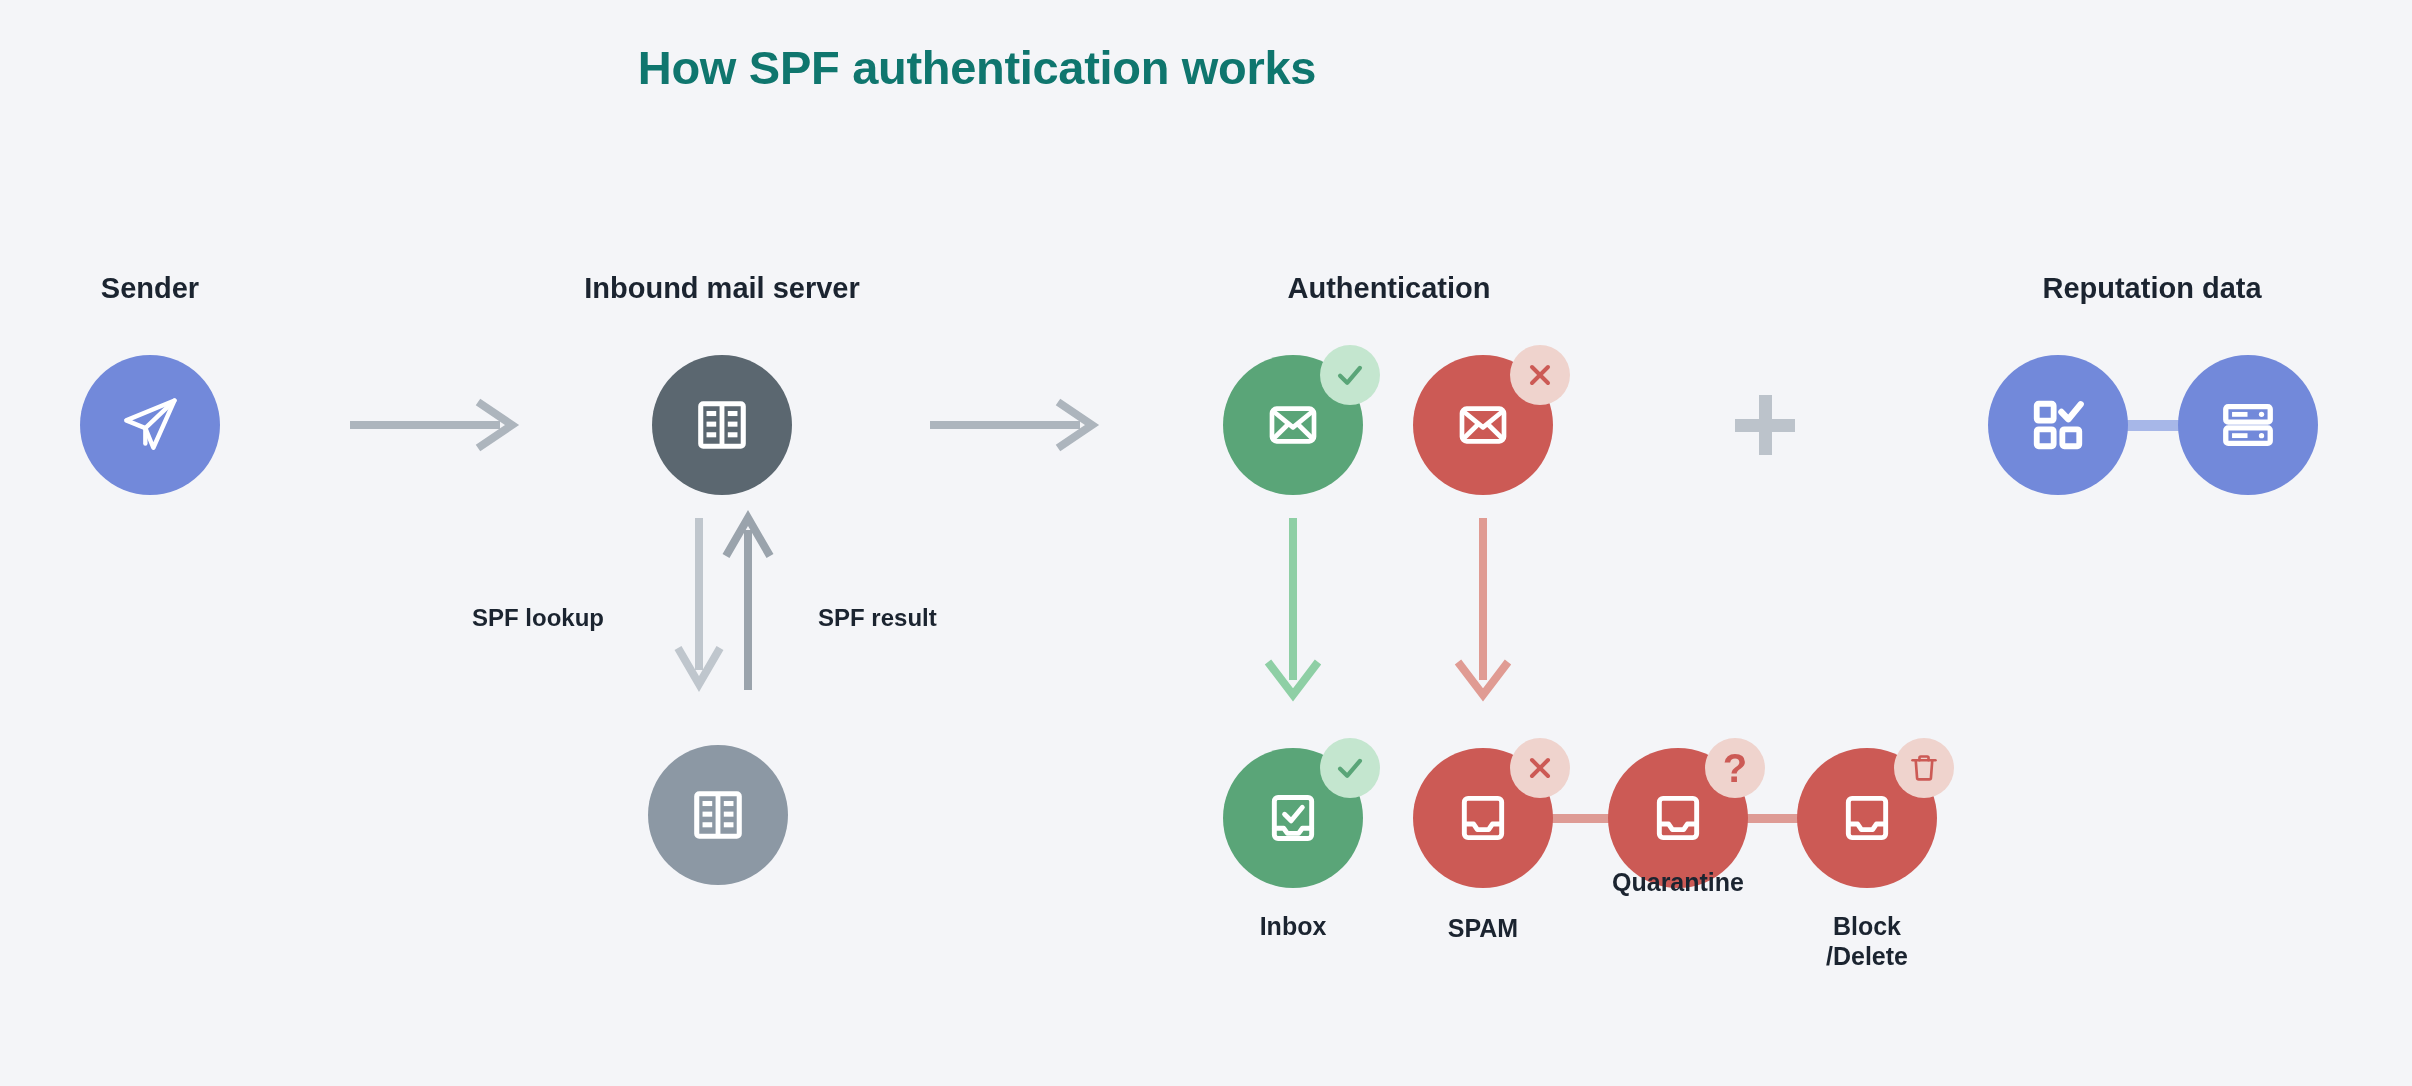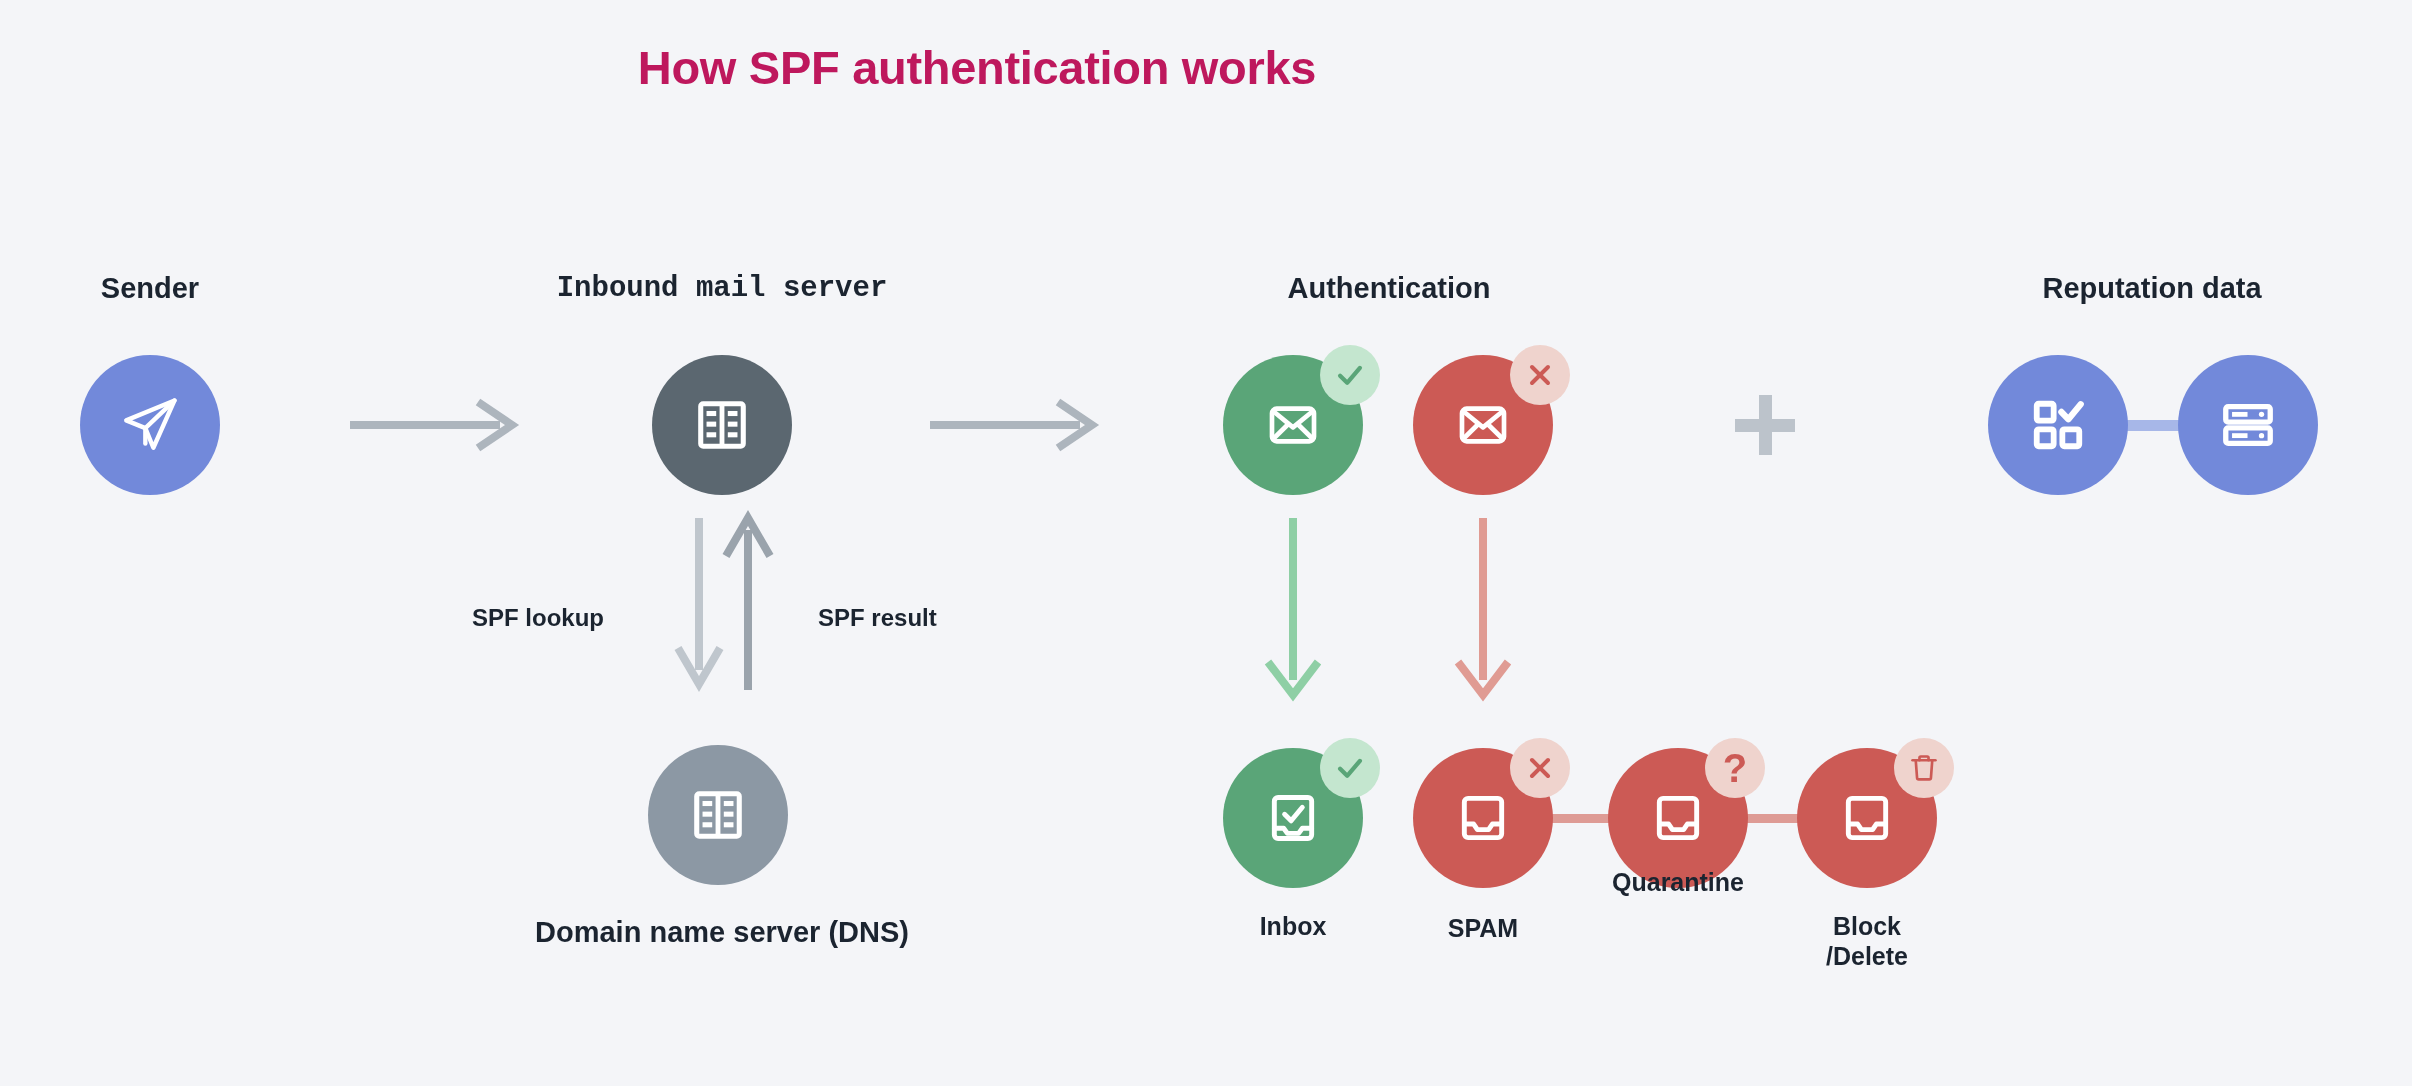--- a/index.html
+++ b/index.html
@@ -20,21 +20,21 @@
   }
 
   .title {
     position: absolute;
     left: 0;
     top: 40px;
     width: 1954px;
     text-align: center;
     font-size: 47px;
     font-weight: bold;
-    color: #be185d;
+    color: #0f766e;
     letter-spacing: -0.3px;
   }
 
   .col-heading {
     position: absolute;
     font-size: 29px;
     font-weight: bold;
     color: #1B2430;
     text-align: left;
     white-space: nowrap;
@@ -104,21 +104,21 @@
   }
 </style>
 </head>
 <body>
 
 <div id="stage">
 
   <div class="title">How SPF authentication works</div>
 
   <div class="col-heading" style="left:150px; top:272px;">Sender</div>
-  <div class="col-heading" style="left:722px; top:272px;font-family:Liberation Mono, monospace;">Inbound mail server</div>
+  <div class="col-heading" style="left:722px; top:272px;">Inbound mail server</div>
   <div class="col-heading" style="left:1389px; top:272px;">Authentication</div>
   <div class="col-heading" style="left:2152px; top:272px;">Reputation data</div>
 
   <svg class="arrow-layer" viewBox="0 0 2412 1086" width="2412" height="1086">
 
     <g>
       <line x1="350" y1="425" x2="500" y2="425" stroke="#ADB5BD" stroke-width="8" stroke-linecap="butt"></line>
       <polyline points="478,402 512,425 478,448" fill="none" stroke="#ADB5BD" stroke-width="8" stroke-linecap="butt" stroke-linejoin="miter"></polyline>
     </g>
 
@@ -189,21 +189,20 @@
         <rect x="11" y="3.2" width="2" height="17.6" fill="#FFFFFF"></rect>
         <rect x="5.6" y="6.2" width="4" height="2.1" fill="#FFFFFF"></rect>
         <rect x="5.6" y="10.6" width="4" height="2.1" fill="#FFFFFF"></rect>
         <rect x="5.6" y="15" width="4" height="2.1" fill="#FFFFFF"></rect>
         <rect x="14.4" y="6.2" width="4" height="2.1" fill="#FFFFFF"></rect>
         <rect x="14.4" y="10.6" width="4" height="2.1" fill="#FFFFFF"></rect>
         <rect x="14.4" y="15" width="4" height="2.1" fill="#FFFFFF"></rect>
       </svg>
     </span>
   </div>
-  <div class="node-label" style="left:722px; top:915px; font-size:29px;">Domain name server (DNS)</div>
 
   <div class="circle" style="left:1223px; top:355px; width:140px; height:140px; background:#5AA578;">
     <span>
       <svg width="56" height="56" viewBox="0 0 24 24" fill="none" stroke="#FFFFFF" stroke-width="2" stroke-linecap="round" stroke-linejoin="round">
         <rect x="3" y="5" width="18" height="14" rx="2"></rect>
         <path d="M3.7 6.2 12 13l8.3-6.8"></path>
         <path d="M3.7 17.8 9.6 12"></path>
         <path d="M20.3 17.8 14.4 12"></path>
       </svg>
     </span>

